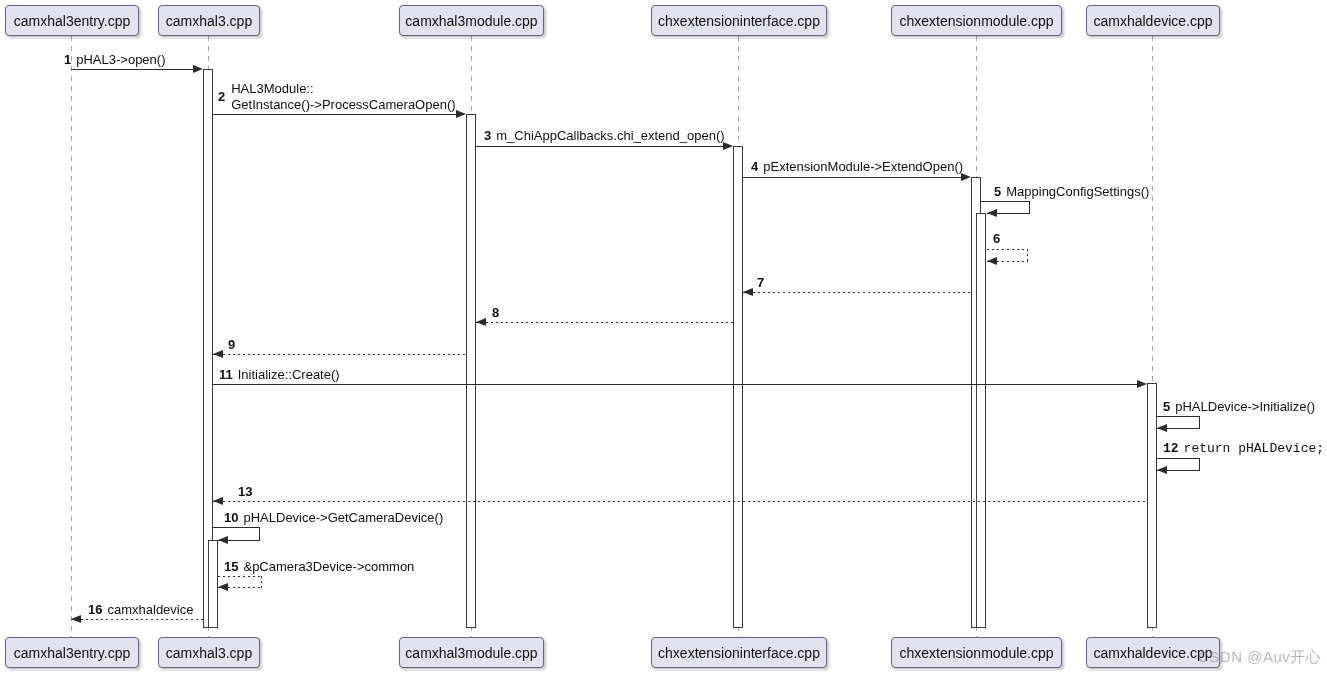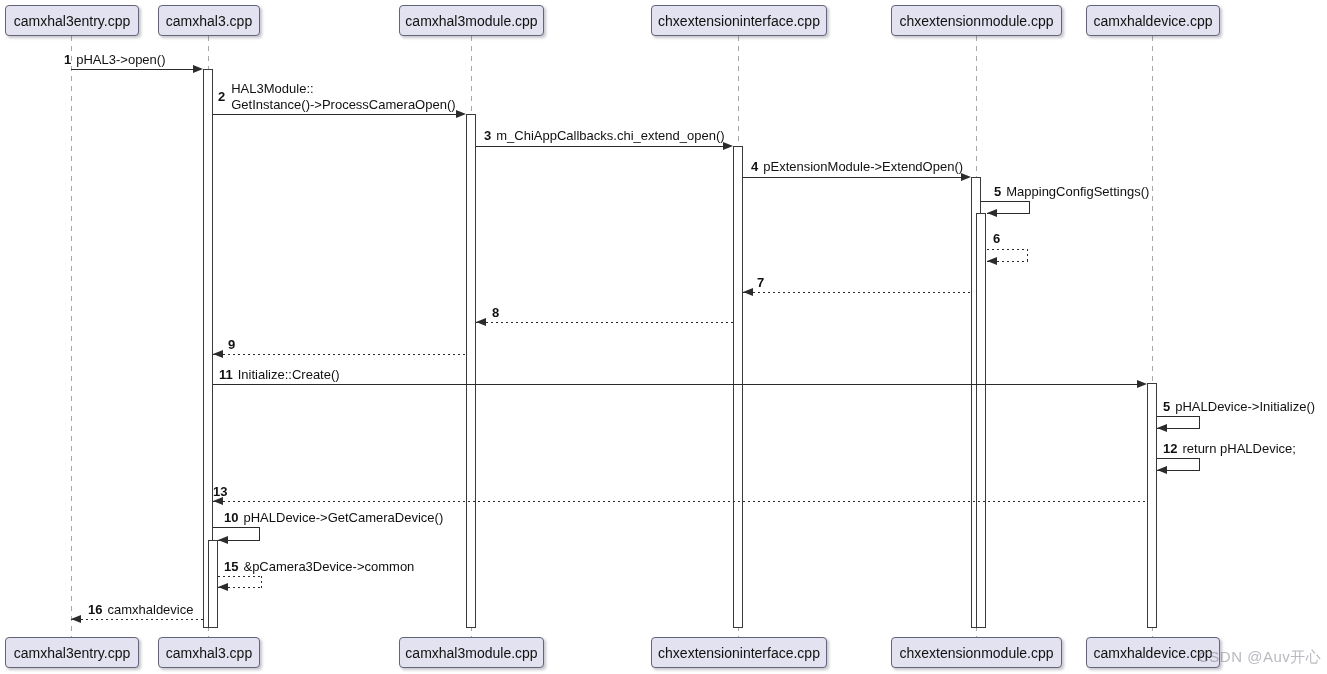--- a/index.html
+++ b/index.html
@@ -96,27 +96,27 @@
   <div class="mlabel" style="left:219px;top:367px;"><b>11</b><span>Initialize::Create()</span></div>
   <div class="line" style="left:213px;top:384px;width:925px;"></div>
   <div class="arrR" style="left:1137px;top:380px;"></div>
 
   <div class="mlabel" style="left:1163px;top:399px;"><b>5</b><span>pHALDevice-&gt;Initialize()</span></div>
   <div class="line" style="left:1157px;top:416px;width:43px;"></div>
   <div class="vline" style="left:1199px;top:416px;height:13px;"></div>
   <div class="line" style="left:1157px;top:428px;width:43px;"></div>
   <div class="arrL" style="left:1157px;top:424px;"></div>
 
-  <div class="mlabel" style="left:1163px;top:441px;"><b>12</b><span>return pHALDevice;</span></div>
+  <div class="mlabel" style="left:1163px;top:441px;font-family:Liberation Mono, monospace;"><b>12</b><span>return pHALDevice;</span></div>
   <div class="line" style="left:1157px;top:458px;width:43px;"></div>
   <div class="vline" style="left:1199px;top:458px;height:13px;"></div>
   <div class="line" style="left:1157px;top:470px;width:43px;"></div>
   <div class="arrL" style="left:1157px;top:466px;"></div>
 
-  <div class="mlabel" style="left:213px;top:484px;"><b>13</b><span></span></div>
+  <div class="mlabel" style="left:238px;top:484px;"><b>13</b><span></span></div>
   <div class="dline" style="left:213px;top:501px;width:934px;"></div>
   <div class="arrL" style="left:213px;top:497px;"></div>
 
   <div class="mlabel" style="left:224px;top:510px;"><b>10</b><span>pHALDevice-&gt;GetCameraDevice()</span></div>
   <div class="line" style="left:213px;top:527px;width:47px;"></div>
   <div class="vline" style="left:259px;top:527px;height:14px;"></div>
   <div class="line" style="left:218px;top:540px;width:42px;"></div>
   <div class="arrL" style="left:218px;top:536px;"></div>
 
   <div class="mlabel" style="left:224px;top:559px;"><b>15</b><span>&amp;pCamera3Device-&gt;common</span></div>

